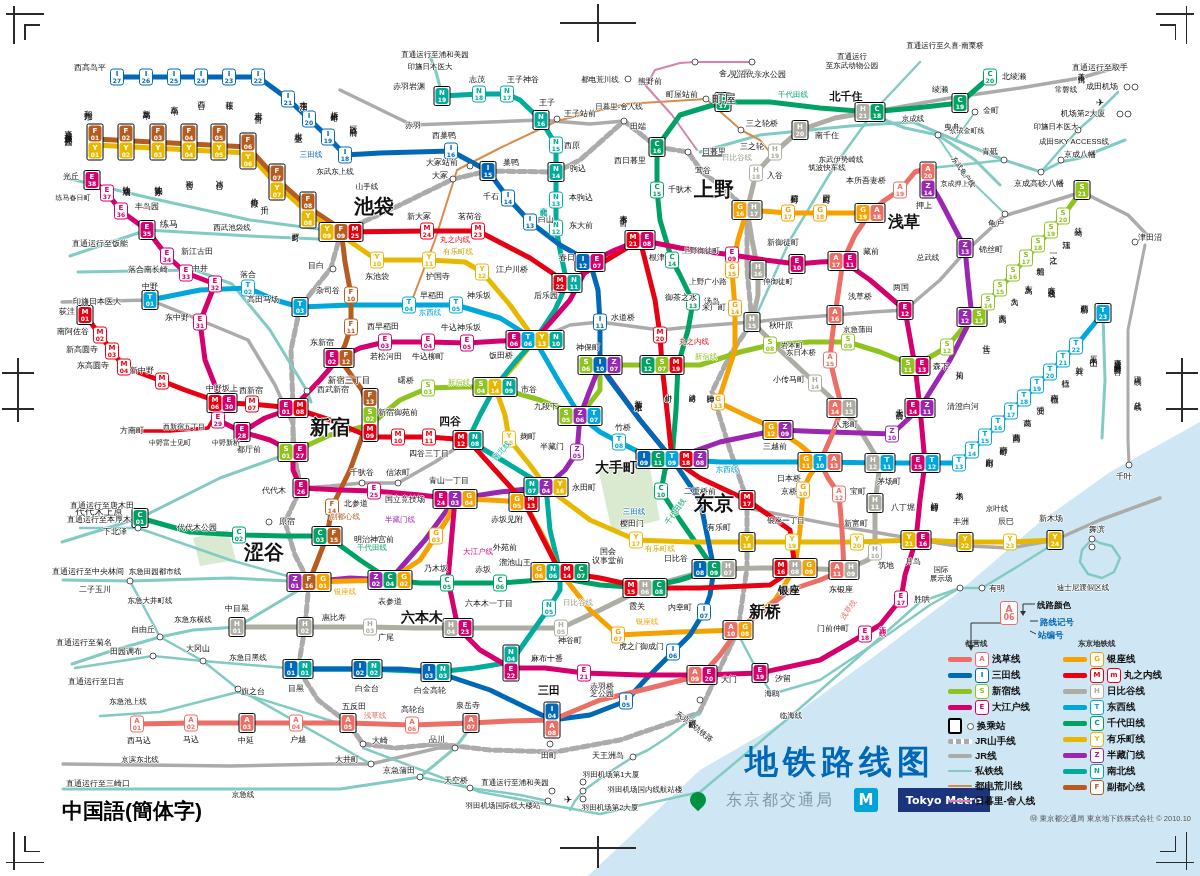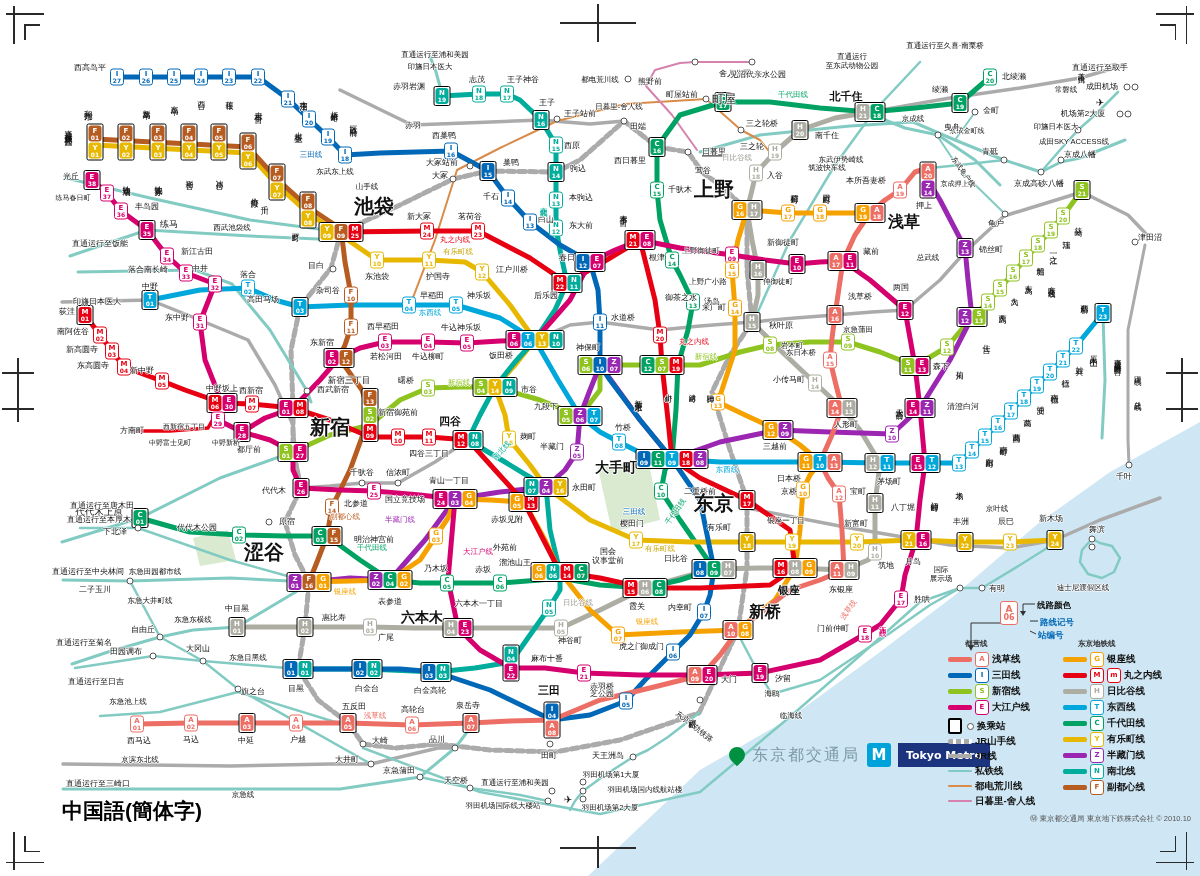--- a/index.html
+++ b/index.html
@@ -18,21 +18,21 @@
     background:#fff;border:1.4px solid var(--c);color:var(--c)}
   .frame .bdg{background:var(--c);border:none;color:#fff;width:13px;height:16px}
   .bdg b{font-size:7px;font-weight:bold}.bdg i{font-size:6px;font-style:normal}
   .dot{position:absolute;width:5px;height:5px;border:1.3px solid #555;background:#fff;border-radius:50%;
     transform:translate(-50%,-50%);z-index:2}
   .mk{position:absolute;background:#2a2a2a;z-index:4}
   #langnote{position:absolute;left:62px;top:797px;font-size:21px;font-weight:bold;color:#000;z-index:5}
   #cpy{position:absolute;left:1030px;top:814px;font-size:7.5px;color:#555;z-index:5}
   #titleblock{position:absolute;left:690px;top:740px;width:300px;z-index:5;text-align:center}
   #titleblock .t{font-size:33px;font-weight:bold;letter-spacing:5px;color:#0068B7}
-  #titleblock .row{display:flex;align-items:center;justify-content:flex-end;gap:7px;margin-top:3px}
+  #titleblock .row{display:flex;align-items:center;justify-content:space-between;gap:7px;margin-top:3px}
   #titleblock .agency{font-size:16px;color:#7C99AA;letter-spacing:2px}
   .leaf{width:16px;height:16px;border-radius:50% 50% 50% 0;background:#009140;transform:rotate(-45deg)}
   .tmsq{width:24px;height:24px;background:#00A3D9;color:#fff;font-weight:bold;font-size:15px;
     display:flex;align-items:center;justify-content:center;border-radius:3px;font-family:"DejaVu Sans",sans-serif}
   .tmbar{height:24px;background:#1C337E;color:#fff;font-weight:bold;font-size:11px;display:flex;
     align-items:center;padding:0 8px;font-family:"DejaVu Sans",sans-serif}
   #legend{position:absolute;left:945px;top:597px;width:252px;height:218px;z-index:5;font-size:9.5px}
   #legend .hdr{position:absolute;font-size:7.5px;font-weight:bold;color:#333}
   #legend .lrow{position:absolute;display:flex;align-items:center;gap:3px;height:14px}
   #legend .bar{width:24px;height:5px;border-radius:2px;flex:none}
@@ -762,21 +762,21 @@
           <i>07</i>
         </div>
       </div>
       <div class="ml" style="left: 515px; top: 563px; font-size: 8px;">溜池山王</div>
       <div class="bgrp" style="left: 549px; top: 608px;">
         <div class="bdg" style="--c: #00AC9B;">
           <b>N</b>
           <i>05</i>
         </div>
       </div>
-      <div class="ml" style="left: 479px; top: 604px; font-size: 8px;">六本木一丁目</div>
+      <div class="ml" style="left: 489px; top: 604px; font-size: 8px;">六本木一丁目</div>
       <div class="bgrp" style="left: 561px; top: 628px;">
         <div class="bdg" style="--c: #ADADA3;">
           <b>H</b>
           <i>05</i>
         </div>
       </div>
       <div class="ml" style="left: 570px; top: 641px; font-size: 8px;">神谷町</div>
       <div class="bgrp" style="left: 618px; top: 635px;">
         <div class="bdg" style="--c: #F5A200;">
           <b>G</b>
@@ -2041,20 +2041,21 @@
       <div class="ml" style="left: 478px; top: 552px; font-size: 7.5px; color: rgb(213, 0, 109);">大江户线</div>
       <div class="ml v" style="left: 882px; top: 622px; font-size: 7.5px; color: rgb(213, 0, 109);">大江户线</div>
       <div class="ml v" style="left: 692px; top: 390px; font-size: 7px;">淡路町</div>
       <div class="ml v" style="left: 668px; top: 390px; font-size: 7px;">小川町</div>
     </div>
 
   <div id="langnote">中国語(簡体字)</div>
   <div id="cpy">Ⓜ 東京都交通局  東京地下鉄株式会社 © 2010.10</div>
 
   <div id="titleblock">
+    <div class="t">地铁路线图</div>
     <div class="row">
       <span class="leaf"></span>
       <span class="agency">东京都交通局</span>
       <span class="tmsq">M</span>
       <span class="tmbar">Tokyo Metro</span>
     </div>
   </div>
 
   <div id="legend">
     <div class="ann k" style="left:92px;top:3px">线路颜色</div>

